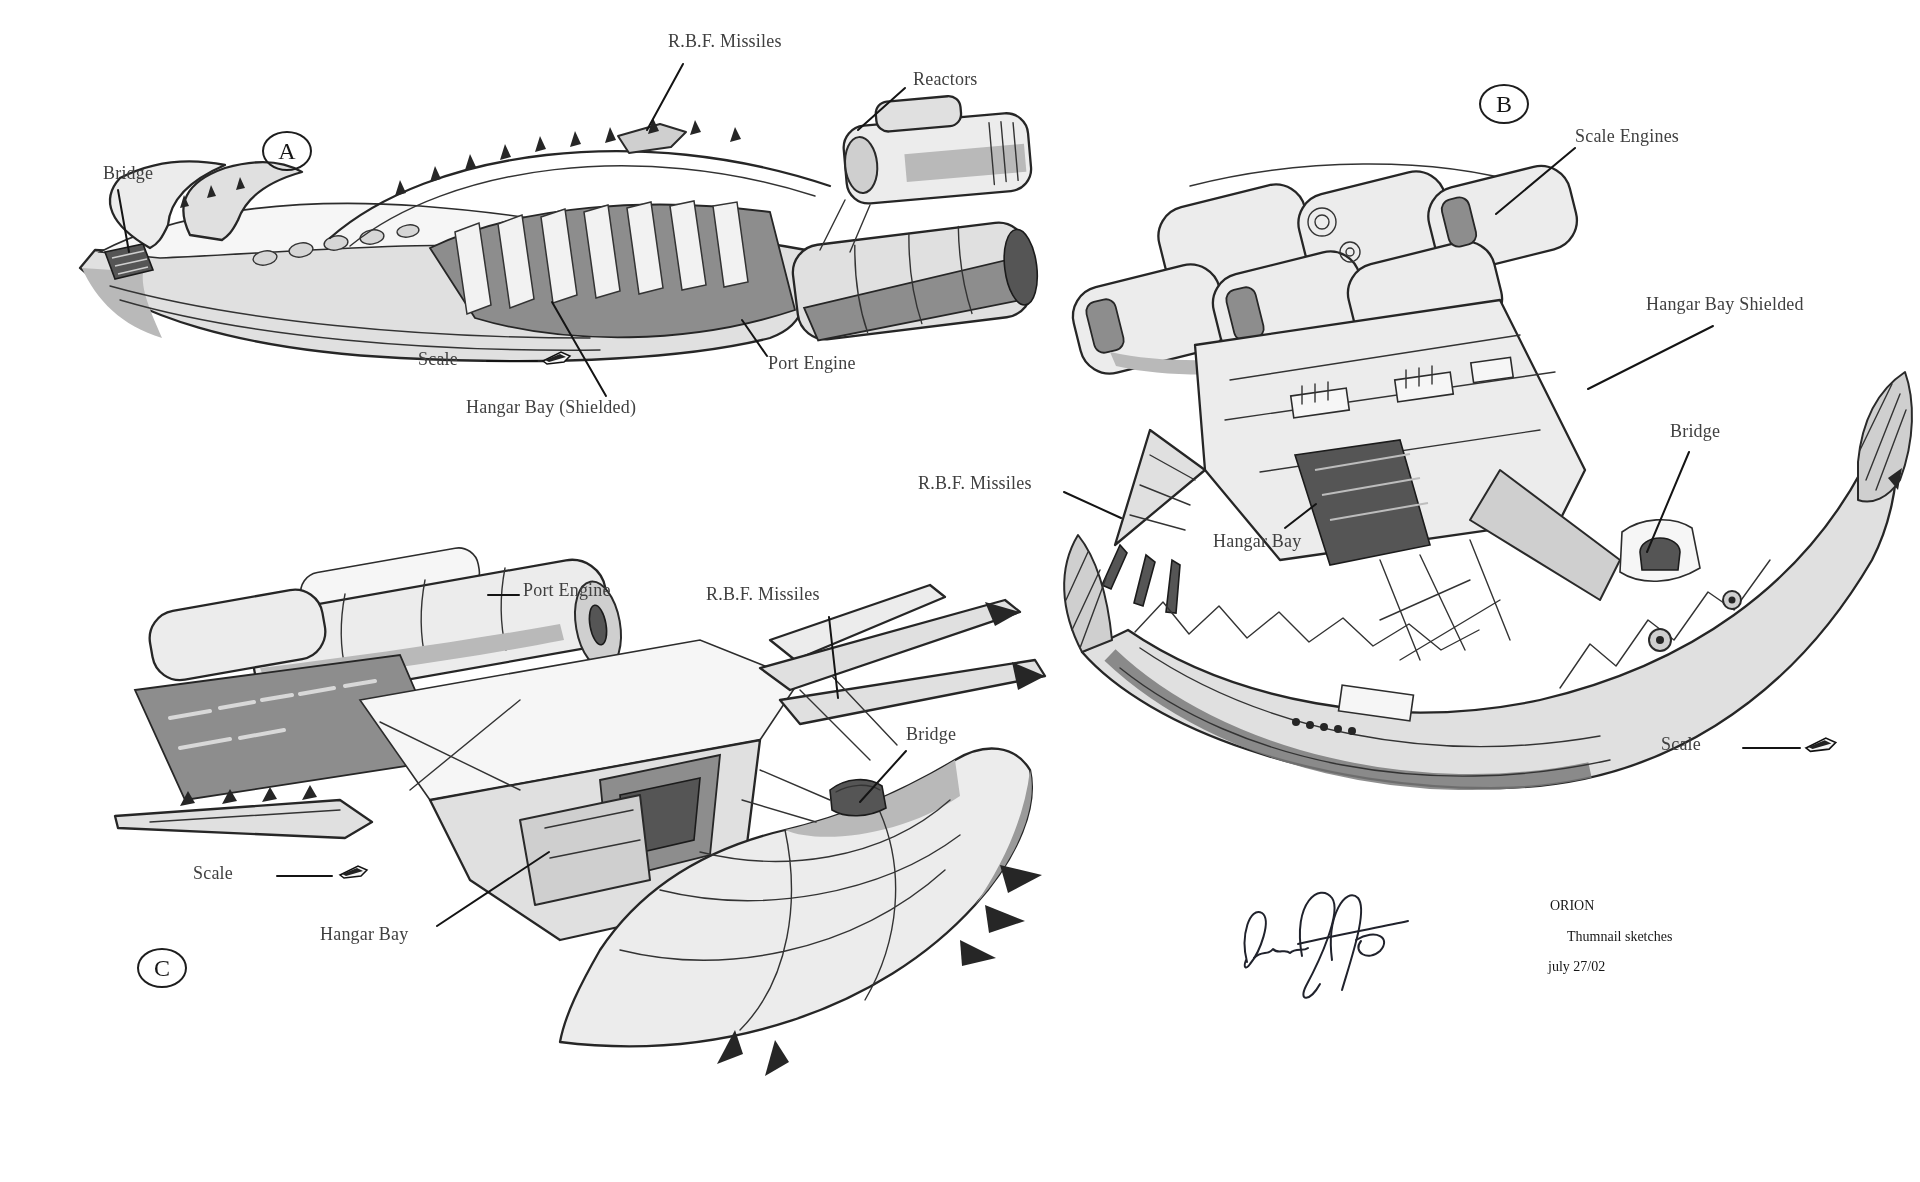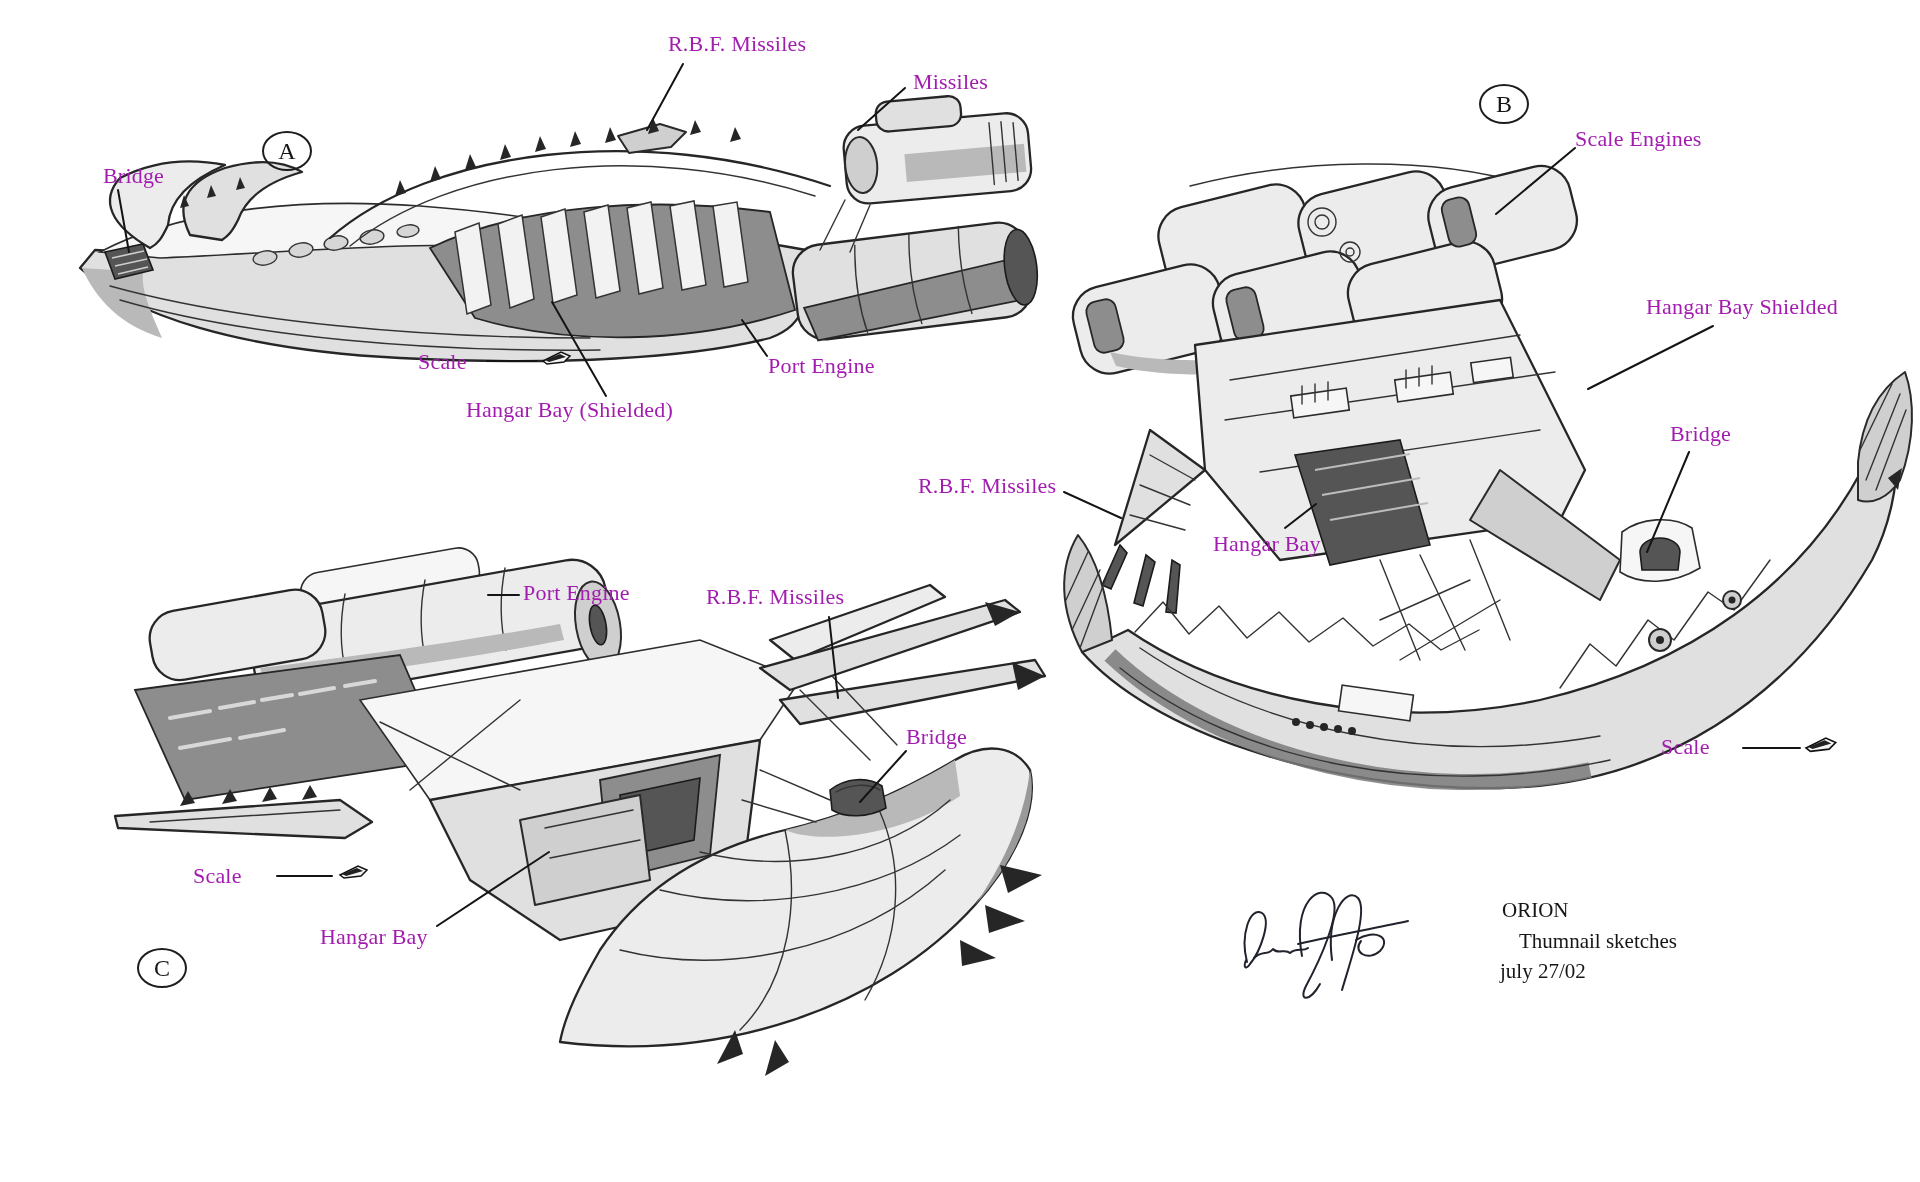--- a/index.html
+++ b/index.html
@@ -1,26 +1,26 @@
 <!DOCTYPE html>
 <html><head>
 <meta charset="utf-8">
 <style>
   html,body{margin:0;padding:0;}
   body{width:1920px;height:1182px;background:#ffffff;overflow:hidden;
        font-family:"Liberation Serif","DejaVu Serif",serif;}
   .page{position:relative;width:1920px;height:1182px;background:#ffffff;}
   .art{position:absolute;left:0;top:0;}
-  .ann{position:absolute;font-size:22px;color:#a21caf;white-space:nowrap;
+  .ann{position:absolute;font-size:18px;color:#404040;white-space:nowrap;
        letter-spacing:.2px;}
   .badge{position:absolute;width:46px;height:36px;border:2.4px solid #1d1d1d;
          border-radius:50%;display:flex;align-items:center;justify-content:center;
          font-size:24px;color:#161616;transform:translate(-50%,-50%);
          background:transparent;}
-  .tb{position:absolute;font-size:21px;color:#161616;white-space:nowrap;}
+  .tb{position:absolute;font-size:14px;color:#161616;white-space:nowrap;margin-left:48px;}
   
   .s  {fill:none;stroke:#262626;stroke-width:2.3;stroke-linejoin:round;stroke-linecap:round;}
   .s1 {fill:none;stroke:#333;stroke-width:1.4;stroke-linejoin:round;stroke-linecap:round;}
   .sf {fill:#ececec;stroke:#262626;stroke-width:2.3;stroke-linejoin:round;}
   .sf2{fill:#e0e0e0;stroke:#262626;stroke-width:2.3;stroke-linejoin:round;}
   .sf3{fill:#cfcfcf;stroke:#2a2a2a;stroke-width:2;stroke-linejoin:round;}
   .wt {fill:#f6f6f6;stroke:#2c2c2c;stroke-width:1.6;}
   .md {fill:#8d8d8d;stroke:#262626;stroke-width:1.8;}
   .dk {fill:#555555;stroke:#1b1b1b;stroke-width:1.6;}
   .bk {fill:#262626;stroke:none;}
@@ -274,21 +274,21 @@
     <path class="sig" d="M1247,962 C1240,935 1250,906 1262,913 C1272,920 1260,952 1250,964 C1246,970 1243,968 1246,960"></path>
     <path class="sig" d="M1254,958 C1262,950 1268,956 1273,949 C1278,955 1285,948 1290,953 C1296,947 1303,952 1308,948"></path>
     <path class="sig" d="M1302,956 C1292,902 1320,882 1332,898 C1342,912 1320,960 1306,986 C1298,1002 1310,1002 1320,984"></path>
     <path class="sig" d="M1332,960 C1326,915 1346,886 1358,898 C1368,910 1352,956 1342,990"></path>
     <path class="sig" d="M1298,944 C1340,934 1382,927 1408,921"></path>
     <path class="sig" d="M1356,940 C1376,928 1392,938 1380,951 C1368,962 1352,952 1361,941"></path>
   </g>
 </svg>
 
   <div class="ann" style="left:668px;top:31px;">R.B.F. Missiles</div>
-  <div class="ann" style="left:913px;top:69px;">Missiles</div>
+  <div class="ann" style="left:913px;top:69px;">Reactors</div>
   <div class="ann" style="left:103px;top:163px;">Bridge</div>
   <div class="ann" style="left:418px;top:349px;">Scale</div>
   <div class="ann" style="left:466px;top:397px;">Hangar Bay (Shielded)</div>
   <div class="ann" style="left:768px;top:353px;">Port Engine</div>
 
   <div class="ann" style="left:1575px;top:126px;">Scale Engines</div>
   <div class="ann" style="left:1646px;top:294px;">Hangar Bay Shielded</div>
   <div class="ann" style="left:1670px;top:421px;">Bridge</div>
   <div class="ann" style="left:918px;top:473px;">R.B.F. Missiles</div>
   <div class="ann" style="left:1213px;top:531px;">Hangar Bay</div>

